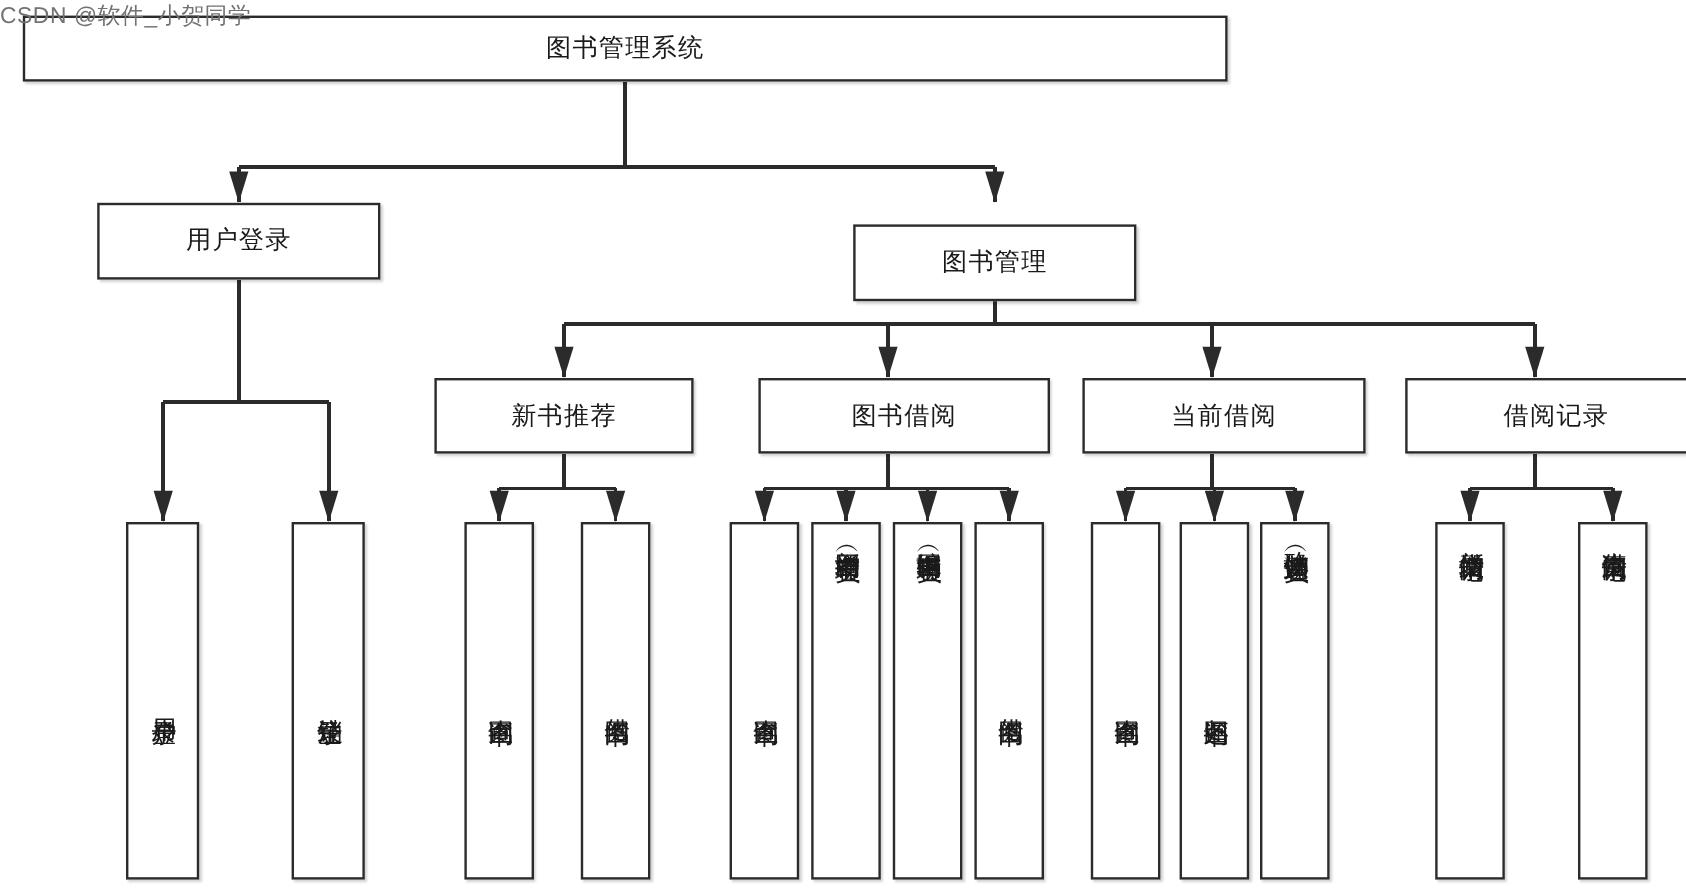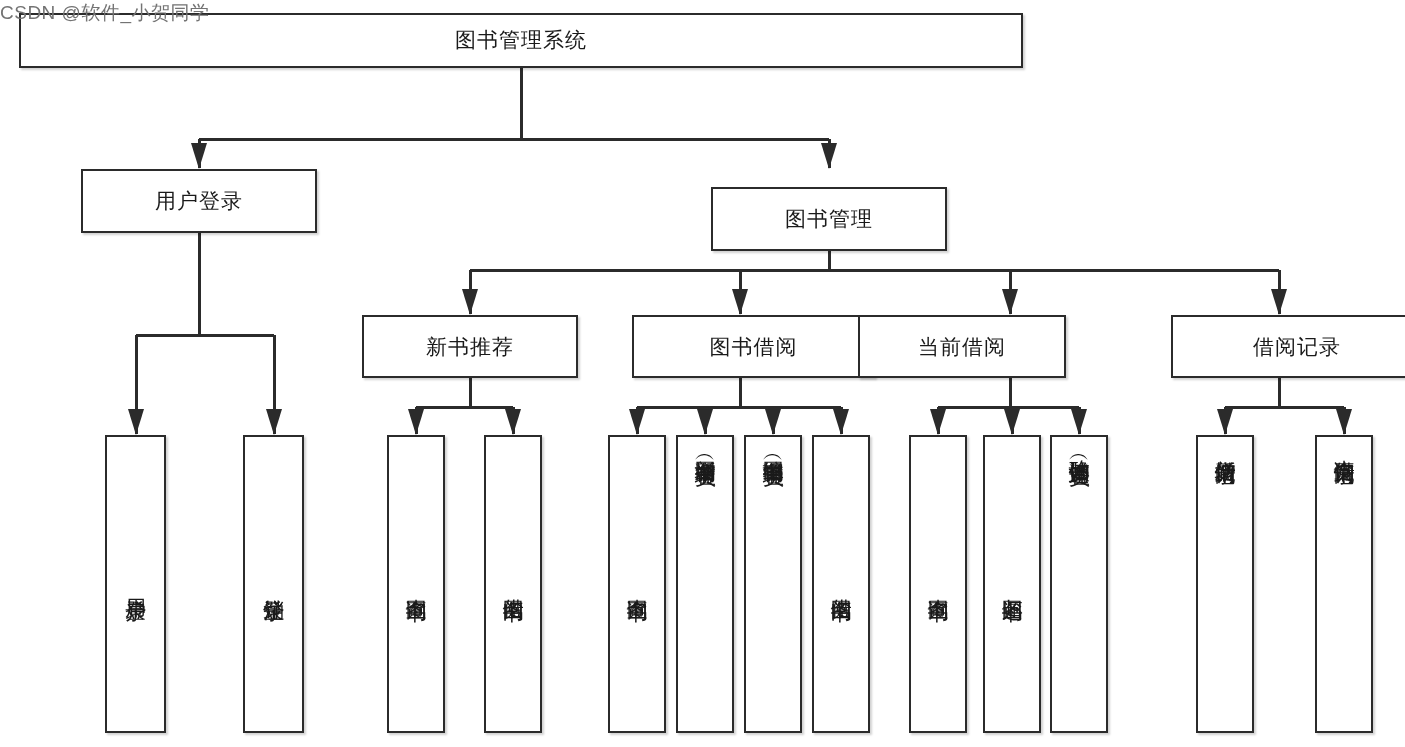--- a/index.html
+++ b/index.html
@@ -136,21 +136,21 @@
       </div>
       <div class="node horizontal" style="left: 711px; top: 169px; width: 236px; height: 64px; margin-top: 18px;">
         <span class="htext">图书管理</span>
       </div>
       <div class="node horizontal" style="left: 362px; top: 315px; width: 216px; height: 63px; justify-content: center;">
         <span class="htext">新书推荐</span>
       </div>
       <div class="node horizontal" style="left: 632px; top: 315px; width: 243px; height: 63px;">
         <span class="htext">图书借阅</span>
       </div>
-      <div class="node horizontal" style="left: 858px; top: 315px; width: 208px; height: 63px;">
+      <div class="node horizontal" style="left: 902px; top: 315px; width: 236px; height: 63px;">
         <span class="htext">当前借阅</span>
       </div>
       <div class="node horizontal" style="left: 1171px; top: 315px; width: 252px; height: 63px;">
         <span class="htext">借阅记录</span>
       </div>
       <div class="node vertical" style="left: 105px; top: 435px; width: 61px; height: 298px;">
         <span class="vtext mid">用户登录</span>
       </div>
       <div class="node vertical" style="left: 243px; top: 435px; width: 61px; height: 298px;">
         <span class="vtext mid">注销登录</span>

